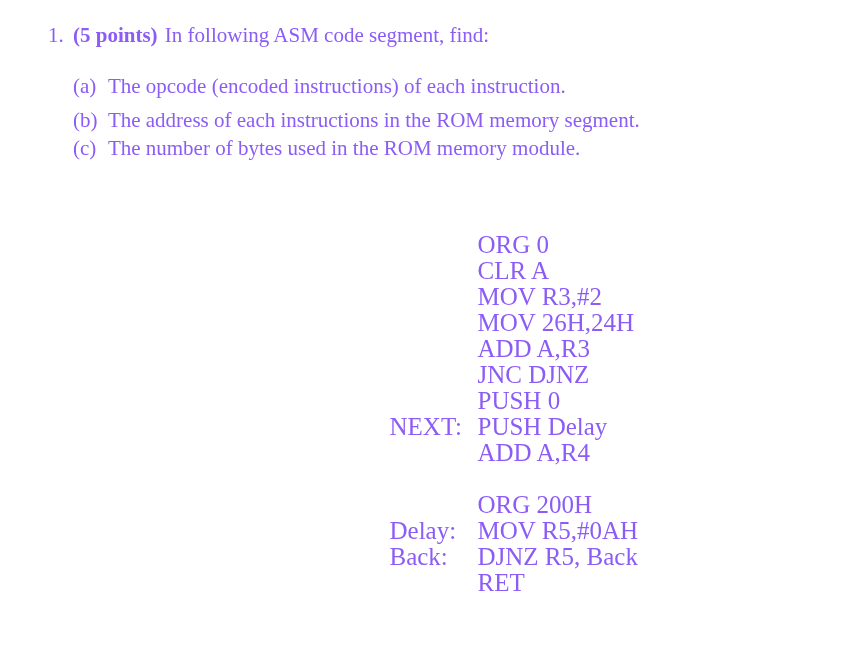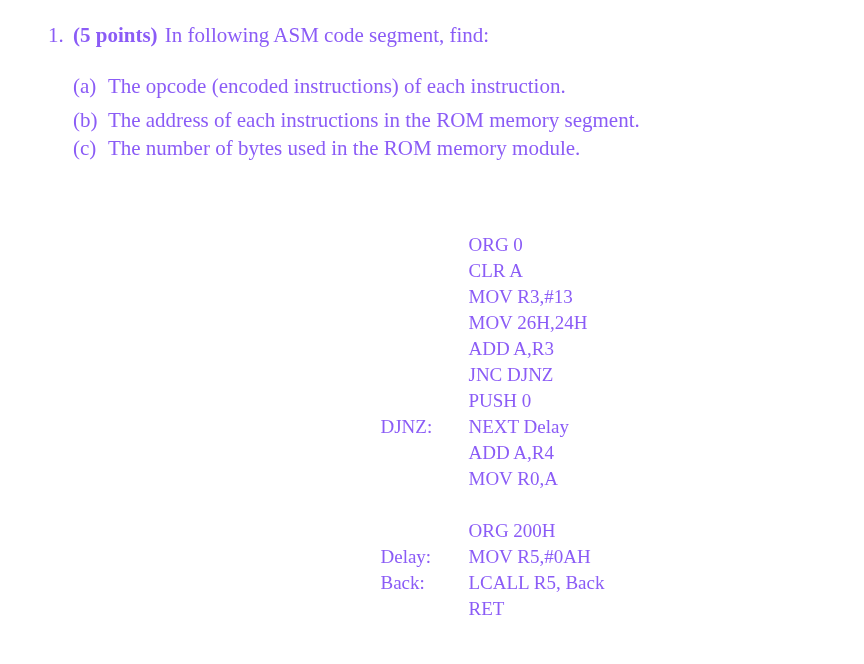--- a/index.html
+++ b/index.html
@@ -42,21 +42,21 @@
   .item-b { top: 107px; }
   .item-c { top: 135px; }
   .item-label {
     display: inline-block;
     width: 30px;
   }
   .code-listing {
     position: absolute;
     left: 352px;
     top: 206px;
-    font-size: 19px;
+    font-size: 25px;
   }
   .code-row {
     height: 26px;
     line-height: 26px;
     white-space: pre;
   }
   .code-label {
     display: inline-block;
     width: 88px;
   }
@@ -86,53 +86,50 @@
   </div>
 
   <div class="code-listing">
     <div class="code-row">
       <span class="code-label"></span><span>ORG 0</span>
     </div>
     <div class="code-row">
       <span class="code-label"></span><span>CLR A</span>
     </div>
     <div class="code-row">
-      <span class="code-label"></span><span>MOV R3,#13</span>
+      <span class="code-label"></span><span>MOV R3,#2</span>
     </div>
     <div class="code-row">
       <span class="code-label"></span><span>MOV 26H,24H</span>
     </div>
     <div class="code-row">
       <span class="code-label"></span><span>ADD A,R3</span>
     </div>
     <div class="code-row">
       <span class="code-label"></span><span>JNC DJNZ</span>
     </div>
     <div class="code-row">
       <span class="code-label"></span><span>PUSH 0</span>
     </div>
     <div class="code-row">
-      <span class="code-label">DJNZ:</span><span>NEXT Delay</span>
+      <span class="code-label">NEXT:</span><span>PUSH Delay</span>
     </div>
     <div class="code-row">
       <span class="code-label"></span><span>ADD A,R4</span>
-    </div>
-    <div class="code-row">
-      <span class="code-label"></span><span>MOV R0,A</span>
     </div>
     <div class="code-row">
       <span class="code-label"></span><span></span>
     </div>
     <div class="code-row">
       <span class="code-label"></span><span>ORG 200H</span>
     </div>
     <div class="code-row">
       <span class="code-label">Delay:</span><span>MOV R5,#0AH</span>
     </div>
     <div class="code-row">
-      <span class="code-label">Back:</span><span>LCALL R5, Back</span>
+      <span class="code-label">Back:</span><span>DJNZ R5, Back</span>
     </div>
     <div class="code-row">
       <span class="code-label"></span><span>RET</span>
     </div>
   </div>
 
 </div>
 
 </body></html>

